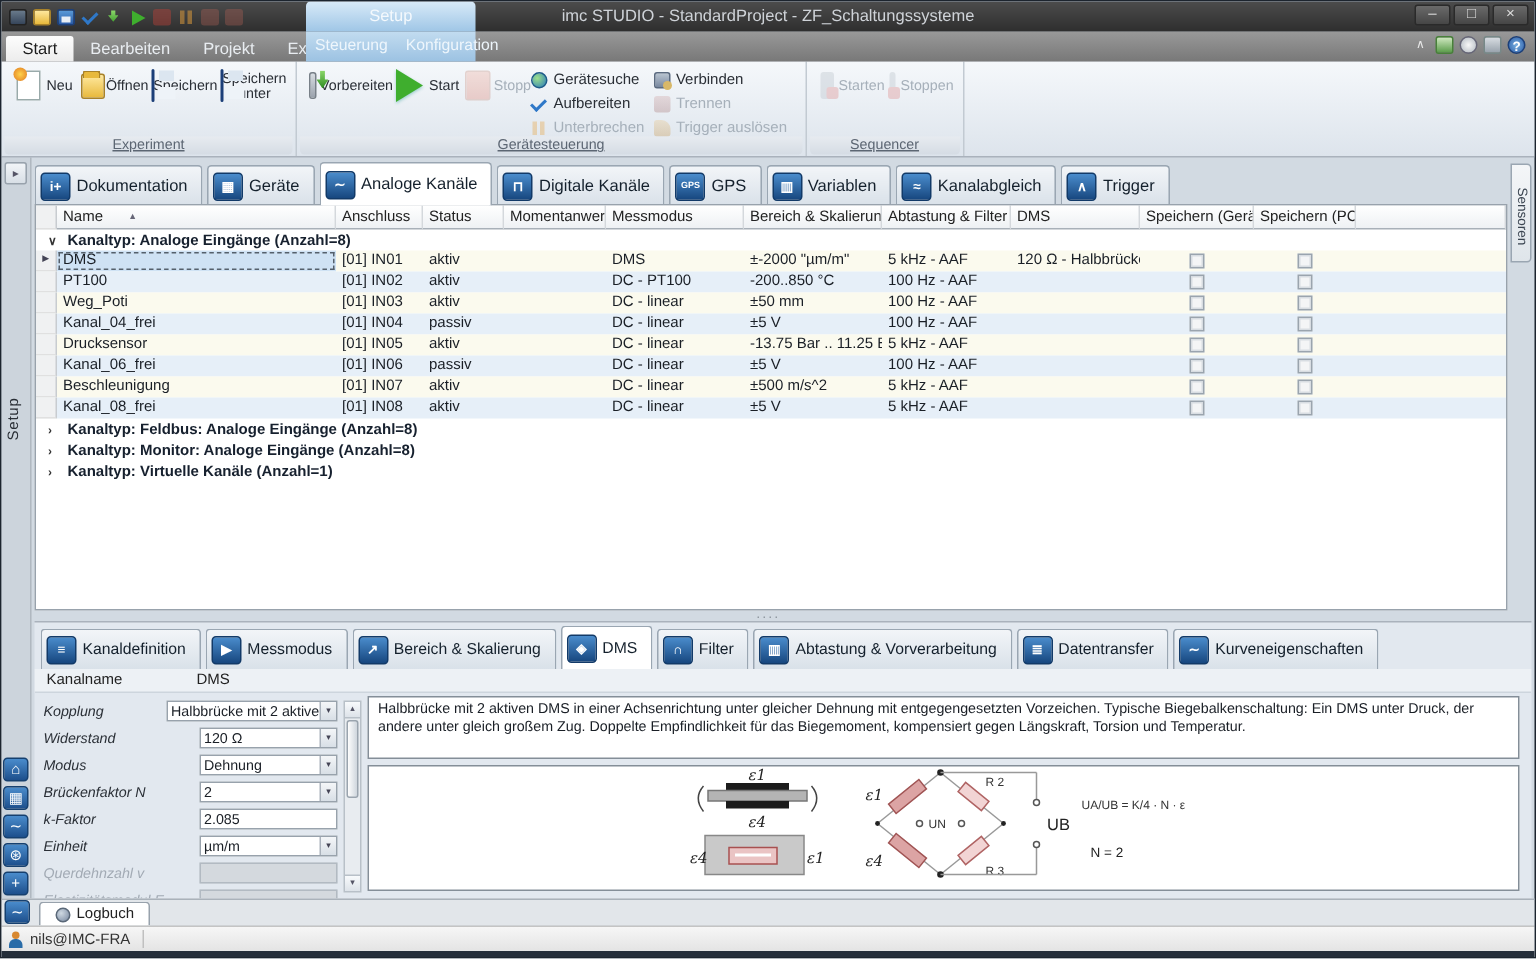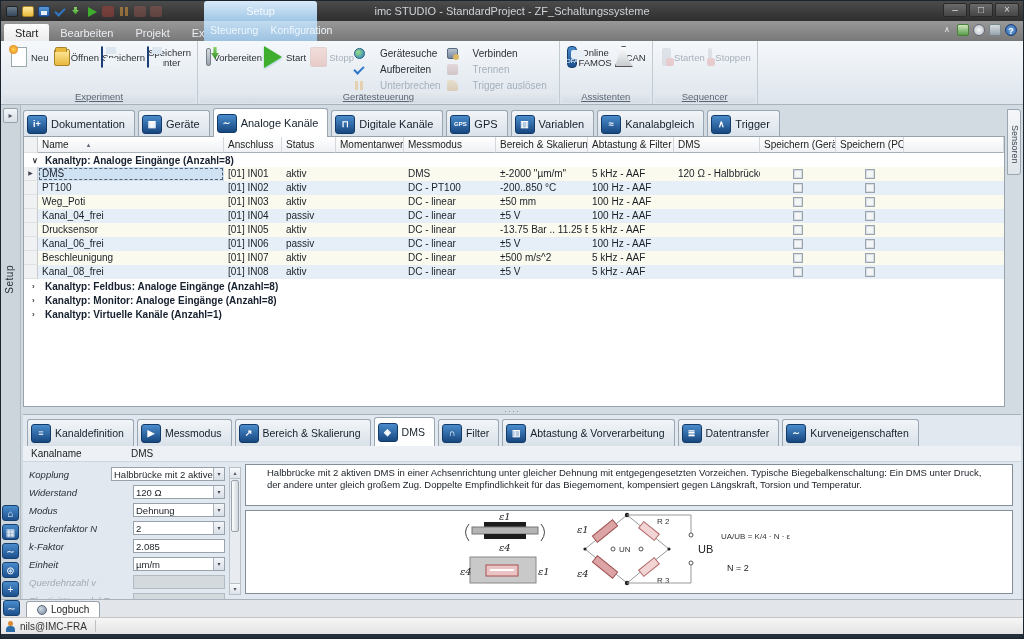--- a/index.html
+++ b/index.html
@@ -80,21 +80,21 @@
   .ic-puzzle { position:absolute; inset:3px; background:#b8c0c8; border-radius:2px; }
   .ic-puzzle::after { content:""; position:absolute; right:-3px; bottom:0; width:8px; height:8px; background:#d88; border-radius:2px; }
   .ic-person { position:absolute; inset:1px; }
   .ic-person::before { content:""; position:absolute; left:6px; top:0; width:9px; height:9px; border-radius:50%;
     background:radial-gradient(#f0b060,#c87830); }
   .ic-person::after { content:""; position:absolute; left:2px; top:9px; width:17px; height:12px; border-radius:8px 8px 2px 2px;
     background:linear-gradient(#d86830,#a83818); }
   .ic-person .leaf { position:absolute; left:-1px; top:8px; width:7px; height:10px; background:#4a9c30; border-radius:0 70% 0 70%; }
 
   .scol { display:flex; flex-direction:column; gap:1px; padding-top:3px; margin-right:6px; }
-  .sbtn { display:flex; align-items:center; gap:15px; height:15px; font-size:10px; color:#2a2f36; white-space:nowrap; }
+  .sbtn { display:flex; align-items:center; gap:4px; height:15px; font-size:10px; color:#2a2f36; white-space:nowrap; }
   .sbtn.disabled { color:#a6b0ba; } .sbtn.disabled .si { opacity:.35; }
   .si { width:11px; height:11px; position:relative; flex:none; }
   .si-globe { border-radius:50%; background:radial-gradient(circle at 35% 35%, #9ce08c, #2a7cb8); border:1px solid #1d5a88; }
   .si-check::after { content:""; position:absolute; left:0; top:2px; width:8px; height:4px; border-left:2.5px solid #2f78c8; border-bottom:2.5px solid #2f78c8; transform:rotate(-45deg); }
   .si-pause::before, .si-pause::after { content:""; position:absolute; top:1px; width:3px; height:9px; background:#e8a23c; }
   .si-pause::before { left:1px; } .si-pause::after { left:6px; }
   .si-connect { background:linear-gradient(#b8c4d0,#7888a0); border-radius:2px; border:1px solid #5a6a80; }
   .si-connect::after { content:""; position:absolute; right:-2px; bottom:-2px; width:6px; height:6px; background:#d8b868; border-radius:50%; }
   .si-disconnect { background:linear-gradient(#d0a8a8,#a87878); border-radius:2px; }
   .si-trigger { background:linear-gradient(#e8c890,#c89850); border-radius:2px 6px 2px 2px; }
@@ -164,21 +164,21 @@
   .finput { width:92px; margin-left:22px; padding-left:2px; }
   .finput.off { background:#d4d9de; border-color:#b2bac2; }
   .fval { flex:1; padding-left:2px; white-space:nowrap; overflow:hidden; }
   .dd { width:11px; height:12px; background:linear-gradient(#f4f6f8,#d8dfe6); border-left:1px solid #aab2bc; font-size:6px;
     color:#445; text-align:center; line-height:12px; flex:none; }
   .vscroll { position:absolute; left:206px; top:52px; bottom:4px; width:12px; background:#e8ecf0; border:1px solid #b8c0c8; }
   .vsa { height:11px; background:linear-gradient(#f8fafc,#dde3e9); border-bottom:1px solid #b8c0c8; font-size:6px; color:#556; text-align:center; line-height:10px; }
   .vsa.bot { position:absolute; bottom:0; left:0; right:0; border-bottom:none; border-top:1px solid #b8c0c8; }
   .vthumb { position:absolute; left:1px; right:1px; top:12px; height:52px; background:linear-gradient(90deg,#fdfdfd,#cfd6dd); border:1px solid #9aa4ae; border-radius:2px; }
   .descbox { position:absolute; left:222px; right:8px; top:49px; height:42px; background:#fff; border:1px solid #848e98;
-    font-size:9.5px; color:#1a1f26; line-height:1.3; padding:2px 21px; overflow:hidden; }
+    font-size:9.5px; color:#1a1f26; line-height:1.3; padding:2px 6px; overflow:hidden; }
   .diagbox { position:absolute; left:222px; right:8px; top:95px; bottom:5px; background:#fff; border:1px solid #848e98;
     display:flex; align-items:center; justify-content:center; }
   .eps { font-family:"DejaVu Serif", serif; font-style:italic; font-size:10px; fill:#222; }
   .svgsmall { font-size:8px; fill:#333; }
 
   
   .logbar { position:absolute; left:0; right:0; bottom:21px; height:18px; background:#e2e6ea; border-top:1px solid #aab2ba; display:flex; align-items:flex-end; }
   .logbar .navic { margin:0 0 1px 2px; }
   .logtab { margin-left:6px; height:16px; background:#fff; border:1px solid #98a2ac; border-bottom:none; border-radius:3px 3px 0 0;
     display:flex; align-items:center; gap:4px; padding:0 10px; font-size:10px; color:#222; }
@@ -309,35 +309,20 @@
           <span>Trennen</span>
         </div>
         <div class="sbtn disabled">
           <span class="si si-trigger"></span>
           <span>Trigger auslösen</span>
         </div>
       </div>
       <div class="rgroup-label">Gerätesteuerung</div>
     </div>
 
-    <div class="rgroup">
-      <div class="bigbtn">
-        <span class="bicon">
-            <span class="ic-famos">OFA</span>
-          </span>
-        <span>Online FAMOS</span>
-      </div>
-      <div class="bigbtn" style="width:34px">
-        <span class="bicon">
-            <span class="ic-flask"></span>
-          </span>
-        <span>CAN</span>
-      </div>
-      <div class="rgroup-label">Assistenten</div>
-    </div>
 
     <div class="rgroup">
       <div class="bigbtn disabled">
         <span class="bicon">
             <span class="ic-puzzle"></span>
           </span>
         <span>Starten</span>
       </div>
       <div class="bigbtn disabled">
         <span class="bicon">

